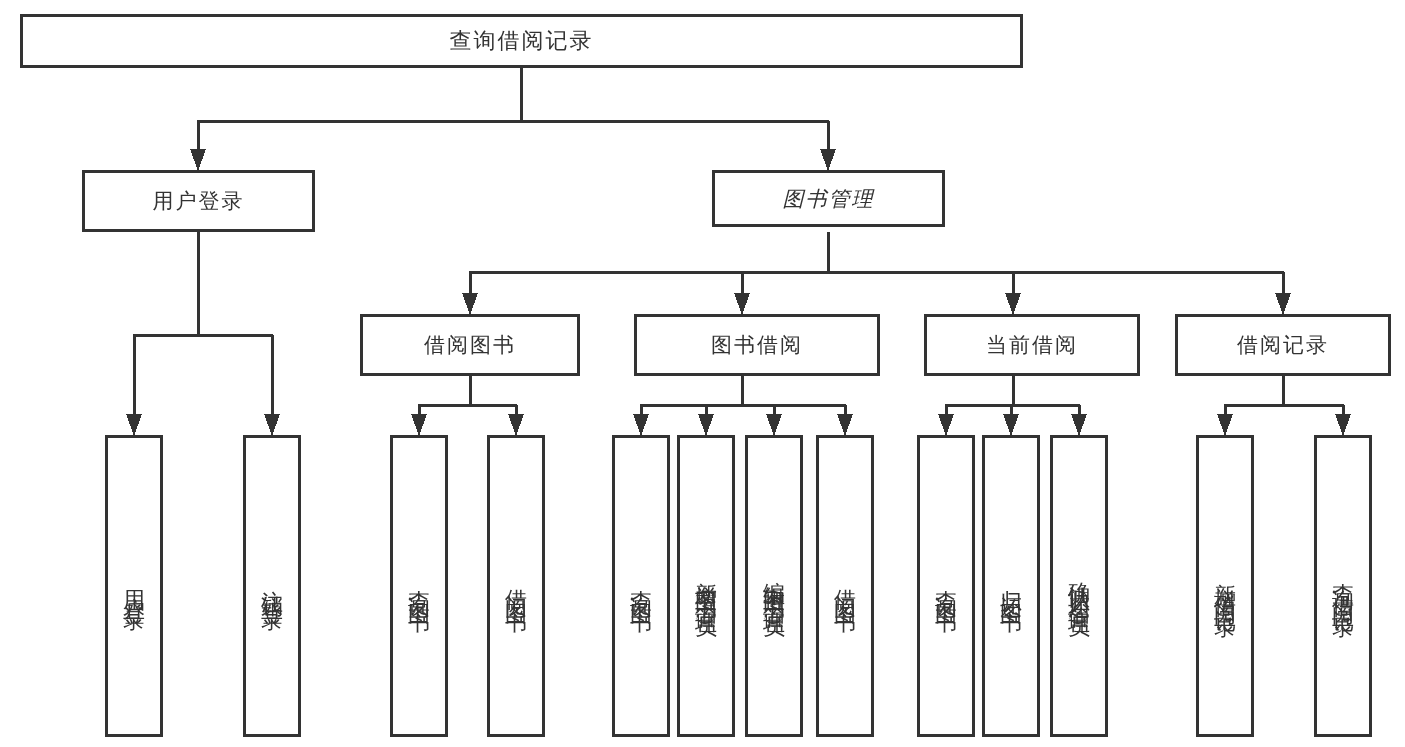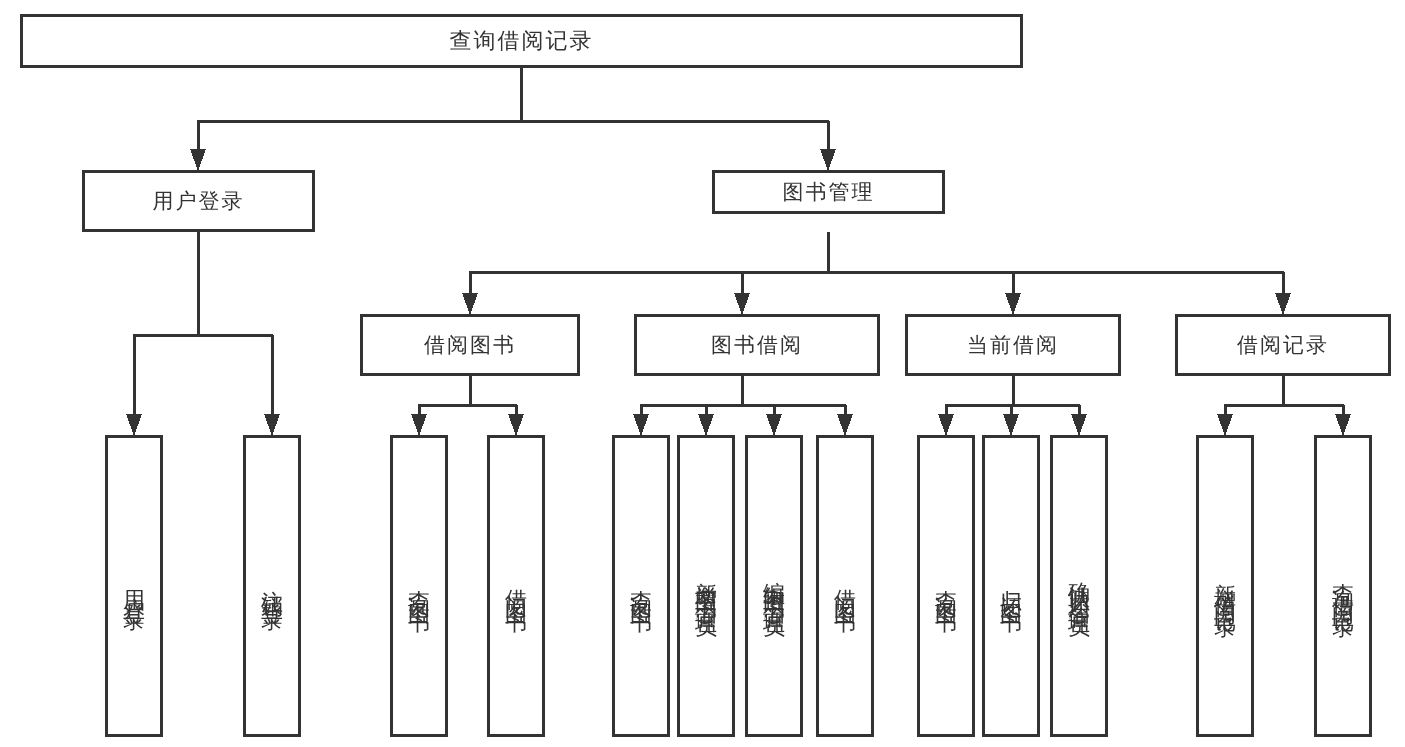--- a/index.html
+++ b/index.html
@@ -125,25 +125,25 @@
       <polygon points="1003,414 1019,414 1011,436"></polygon>
       <polygon points="1071,414 1087,414 1079,436"></polygon>
       <polygon points="1217,414 1233,414 1225,436"></polygon>
       <polygon points="1335,414 1351,414 1343,436"></polygon>
     </g>
   </svg>
 
   <div class="box h-label root-label" style="left:20px; top:14px; width:1003px; height:54px;">查询借阅记录</div>
 
   <div class="box h-label" style="left:82px; top:170px; width:233px; height:62px;">用户登录</div>
-  <div class="box h-label" style="left:712px; top:170px; width:233px; height:44px;">图书管理</div>
+  <div class="box h-label" style="left:712px; top:170px; width:233px; height:57px;font-style:italic;">图书管理</div>
 
   <div class="box h-label" style="left:360px; top:314px; width:220px; height:62px;">借阅图书</div>
   <div class="box h-label" style="left:634px; top:314px; width:246px; height:62px;">图书借阅</div>
-  <div class="box h-label" style="left:905px; top:314px; width:216px; height:62px;">当前借阅</div>
+  <div class="box h-label" style="left:924px; top:314px; width:216px; height:62px;">当前借阅</div>
   <div class="box h-label" style="left:1175px; top:314px; width:216px; height:62px;">借阅记录</div>
 
   <div class="box leaf" style="left:105px; top:435px; width:58px; height:302px;">用户登录</div>
   <div class="box leaf" style="left:243px; top:435px; width:58px; height:302px;">注销登录</div>
 
   <div class="box leaf" style="left:390px; top:435px; width:58px; height:302px;">查询图书</div>
   <div class="box leaf" style="left:487px; top:435px; width:58px; height:302px;">借阅图书</div>
 
   <div class="box leaf" style="left:612px; top:435px; width:58px; height:302px;">查询图书</div>
   <div class="box leaf long" style="left:677px; top:435px; width:58px; height:302px;">新增图书（管理员）</div>

